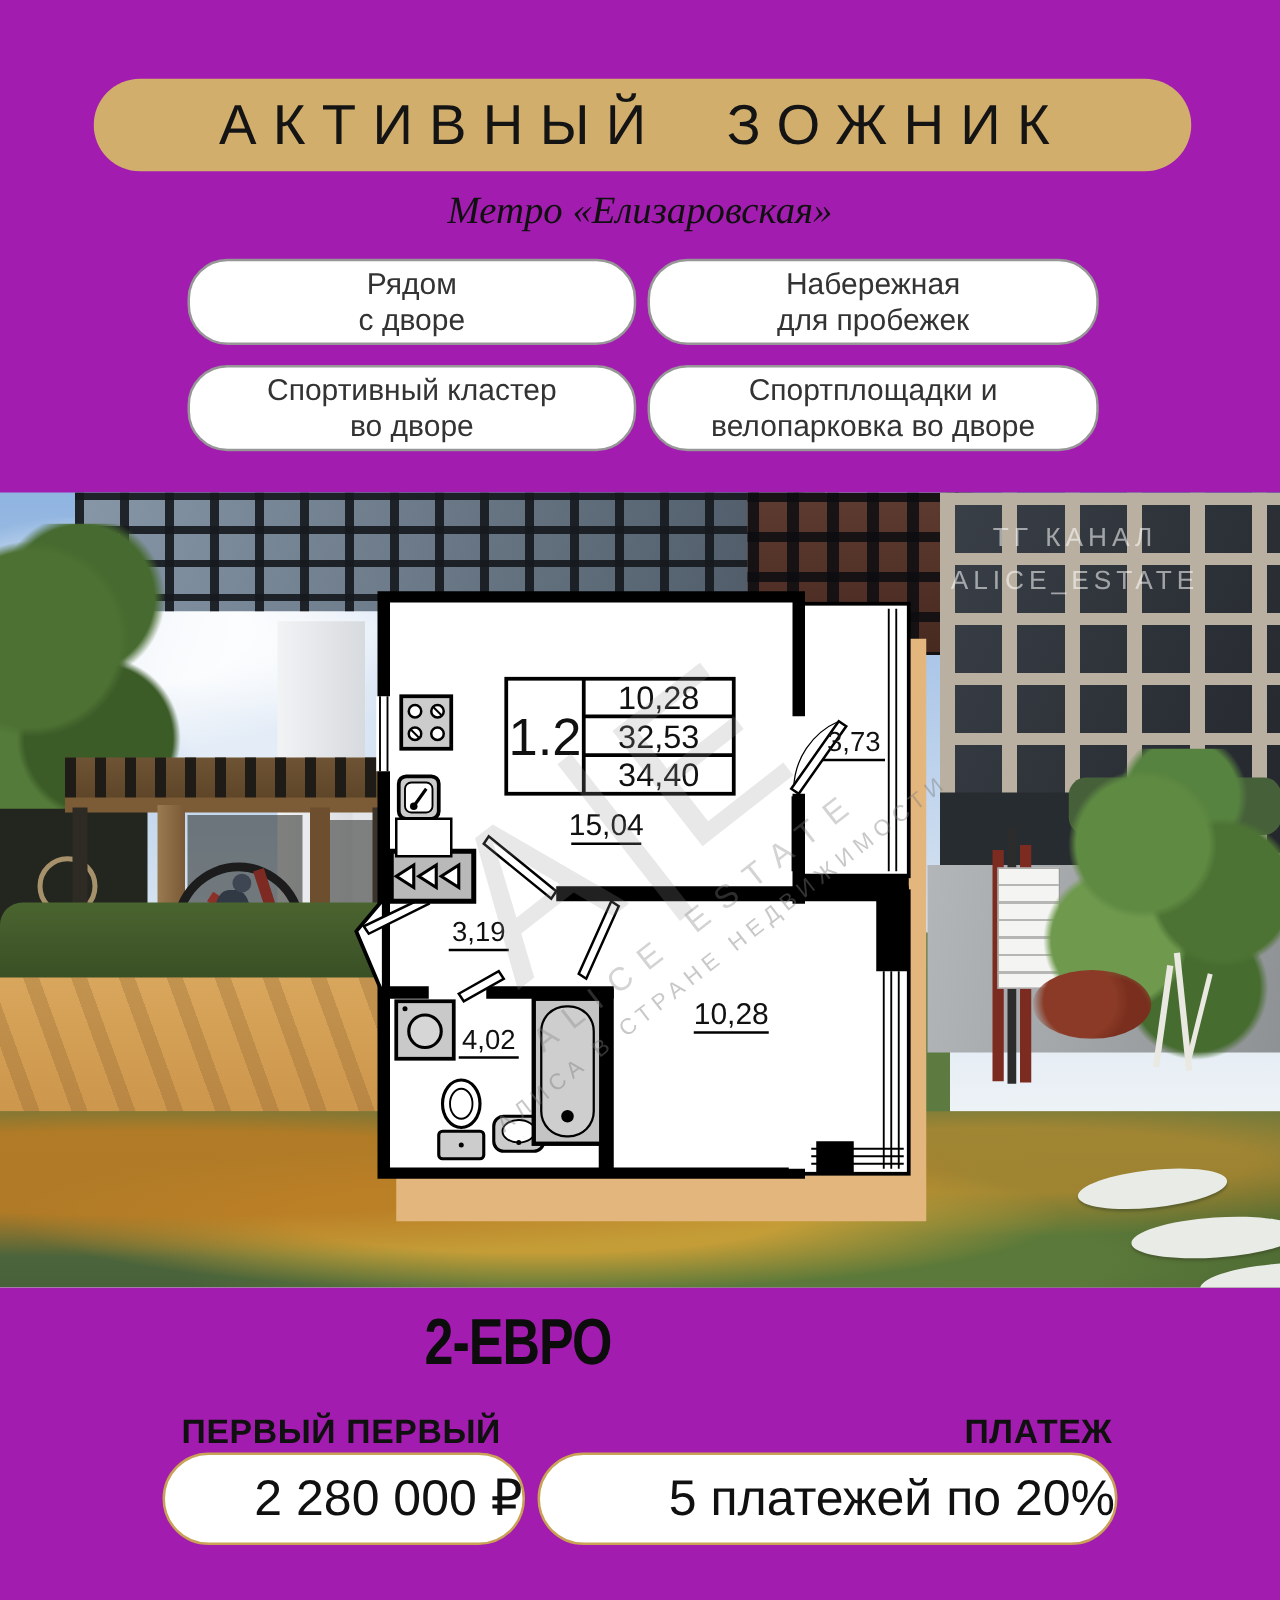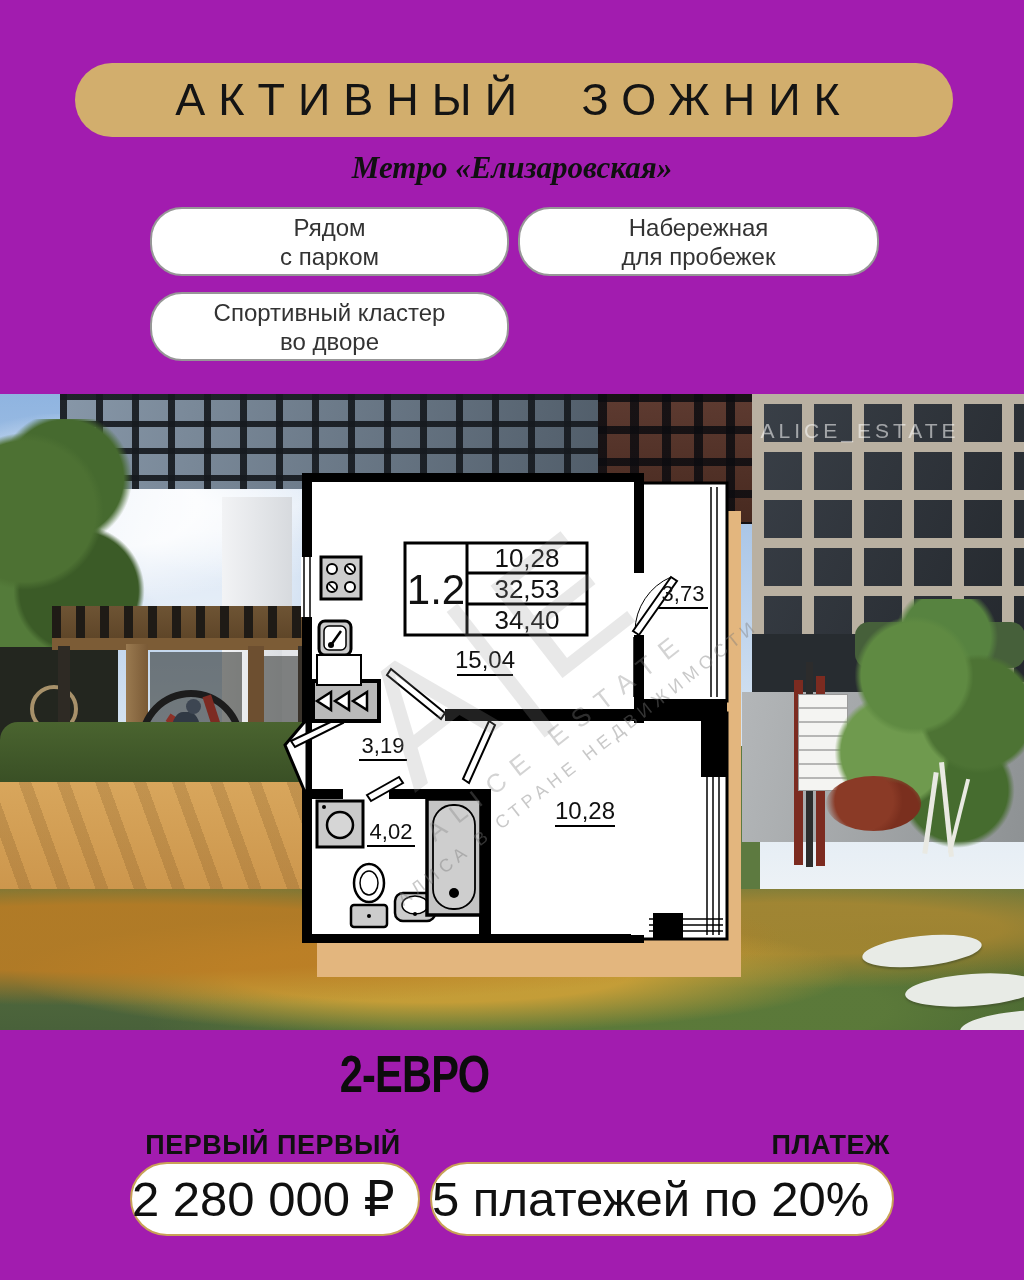--- a/index.html
+++ b/index.html
@@ -6,21 +6,21 @@
   .page{position:relative;width:1024px;height:1280px;background:#a21caf;overflow:hidden;
         font-family:"Liberation Sans","DejaVu Sans",sans-serif;}
   .abs{position:absolute;}
 
   
   .banner{left:75px;top:63px;width:878px;height:74px;border-radius:37px;
           display:flex;align-items:center;justify-content:center;}
   .banner-title{font-size:45px;font-weight:400;color:#141414;letter-spacing:13px;word-spacing:26px;white-space:nowrap;}
   .subtitle{left:0;top:150px;width:1024px;text-align:center;
             font-family:"Liberation Serif","DejaVu Serif",serif;
-            font-style:italic;font-weight:bold;font-size:31px;color:#101010;}
+            font-style:italic;font-weight:normal;font-size:31px;color:#101010;}
   .feature{border:2px solid #979797;border-radius:32px;display:flex;flex-direction:column;
            align-items:center;justify-content:center;color:#333;font-size:24px;line-height:29px;text-align:center;background:#fff;}
 
   
   .photo{left:0;top:394px;width:1024px;height:636px;overflow:hidden;
          background:linear-gradient(180deg,#8fb4e0 0%,#b5cdea 28%,#d8e5f2 55%,#edf2f6 78%,#e8eef2 100%);}
   .cloud{left:-20px;top:20px;width:420px;height:230px;
          background:radial-gradient(ellipse at 30% 40%,rgba(255,255,255,.85) 0 22%,transparent 50%),
                     radial-gradient(ellipse at 65% 25%,rgba(255,255,255,.7) 0 18%,transparent 45%),
                     radial-gradient(ellipse at 55% 70%,rgba(255,255,255,.6) 0 20%,transparent 48%);}
@@ -97,45 +97,49 @@
   .planbox{left:278px;top:79px;width:455px;height:470px;}
   .wm-plan{left:265px;top:175px;width:500px;text-align:center;transform:rotate(-38deg);color:rgba(140,140,140,.3);}
   .wm-mono{font-size:170px;font-weight:300;letter-spacing:8px;color:rgba(150,150,150,.22);line-height:160px;}
   .wm-en{font-size:26px;letter-spacing:12px;color:rgba(130,130,130,.35);margin-top:6px;}
   .wm-ru{font-size:18px;letter-spacing:5px;color:rgba(125,125,125,.42);margin-top:8px;}
 
   
   .apt-type{left:0;top:1044px;width:828px;text-align:center;}
   .apt-type span{display:inline-block;font-size:52px;font-weight:bold;letter-spacing:-1px;transform:scaleX(.8);color:#0c0c0c;}
   .pay-label{text-align:center;font-size:27px;font-weight:bold;color:#101010;letter-spacing:.5px;}
-  .gold-pill{border:2.5px solid #c9a256;border-radius:38px;display:flex;align-items:center;justify-content:flex-start;
-             font-size:49px;color:#101010;background:#fff;white-space:nowrap;}
+  .gold-pill{border:2.5px solid #c9a256;border-radius:38px;display:flex;align-items:center;justify-content:flex-end;
+             font-size:40px;color:#101010;background:#fff;white-space:nowrap;}
   svg text{font-family:"Liberation Sans","DejaVu Sans",sans-serif;fill:#111;}
 </style>
 </head>
 <body>
 
 <div class="page">
 
   <div class="abs banner" style="background:#D2AE6D;">
     <div class="banner-title">АКТИВНЫЙ ЗОЖНИК</div>
   </div>
   <div class="abs subtitle">Метро «Елизаровская»</div>
 
   <div class="abs feature" style="left:150px;top:207px;width:355px;height:65px;">
     <span>Рядом</span>
-      <span>с парком</span>
+      <span>с дворе</span>
   </div>
   <div class="abs feature" style="left:150px;top:292px;width:355px;height:65px;">
     <span>Спортивный кластер</span>
       <span>во дворе</span>
   </div>
   <div class="abs feature" style="left:518px;top:207px;width:357px;height:65px;">
     <span>Набережная</span>
       <span>для пробежек</span>
+  </div>
+  <div class="abs feature" style="left:518px;top:292px;width:357px;height:65px;">
+    <span>Спортплощадки и</span>
+      <span>велопарковка во дворе</span>
   </div>
 
   <div class="abs photo">
     <div class="abs cloud"></div>
     <div class="abs bldg-center"></div>
     <div class="abs bldg-brick"></div>
     <div class="abs bldg-right"></div>
     <div class="abs bldg-white"></div>
     <div class="abs bldg-white2"></div>
     <div class="abs tree-left"></div>
@@ -173,20 +177,21 @@
     <div class="abs trunk" style="left:928px;top:378px;width:5px;height:82px;transform:rotate(8deg);"></div>
     <div class="abs trunk" style="left:944px;top:368px;width:5px;height:95px;transform:rotate(-6deg);"></div>
     <div class="abs trunk" style="left:957px;top:384px;width:4px;height:76px;transform:rotate(14deg);"></div>
     <div class="abs redbush"></div>
     <div class="abs botveg"></div>
     <div class="abs stone" style="left:862px;top:542px;width:120px;height:30px;transform:rotate(-6deg);"></div>
     <div class="abs stone" style="left:905px;top:580px;width:135px;height:32px;transform:rotate(-4deg);"></div>
     <div class="abs stone" style="left:960px;top:616px;width:150px;height:34px;transform:rotate(-3deg);"></div>
 
     <div class="abs wm-photo">
+      <div>ТГ КАНАЛ</div>
       <div>ALICE_ESTATE</div>
     </div>
 
     <div class="abs plan-shadow"></div>
     <div class="abs planbox">
       <svg width="455" height="470" viewBox="-25 0 455 470" xmlns="http://www.w3.org/2000/svg">
 
         <g>
           <rect x="336" y="10" width="88" height="218" fill="#fff" stroke="#000" stroke-width="3"></rect>
           <line x1="414" y1="14" x2="414" y2="224" stroke="#000" stroke-width="1.5"></line>

